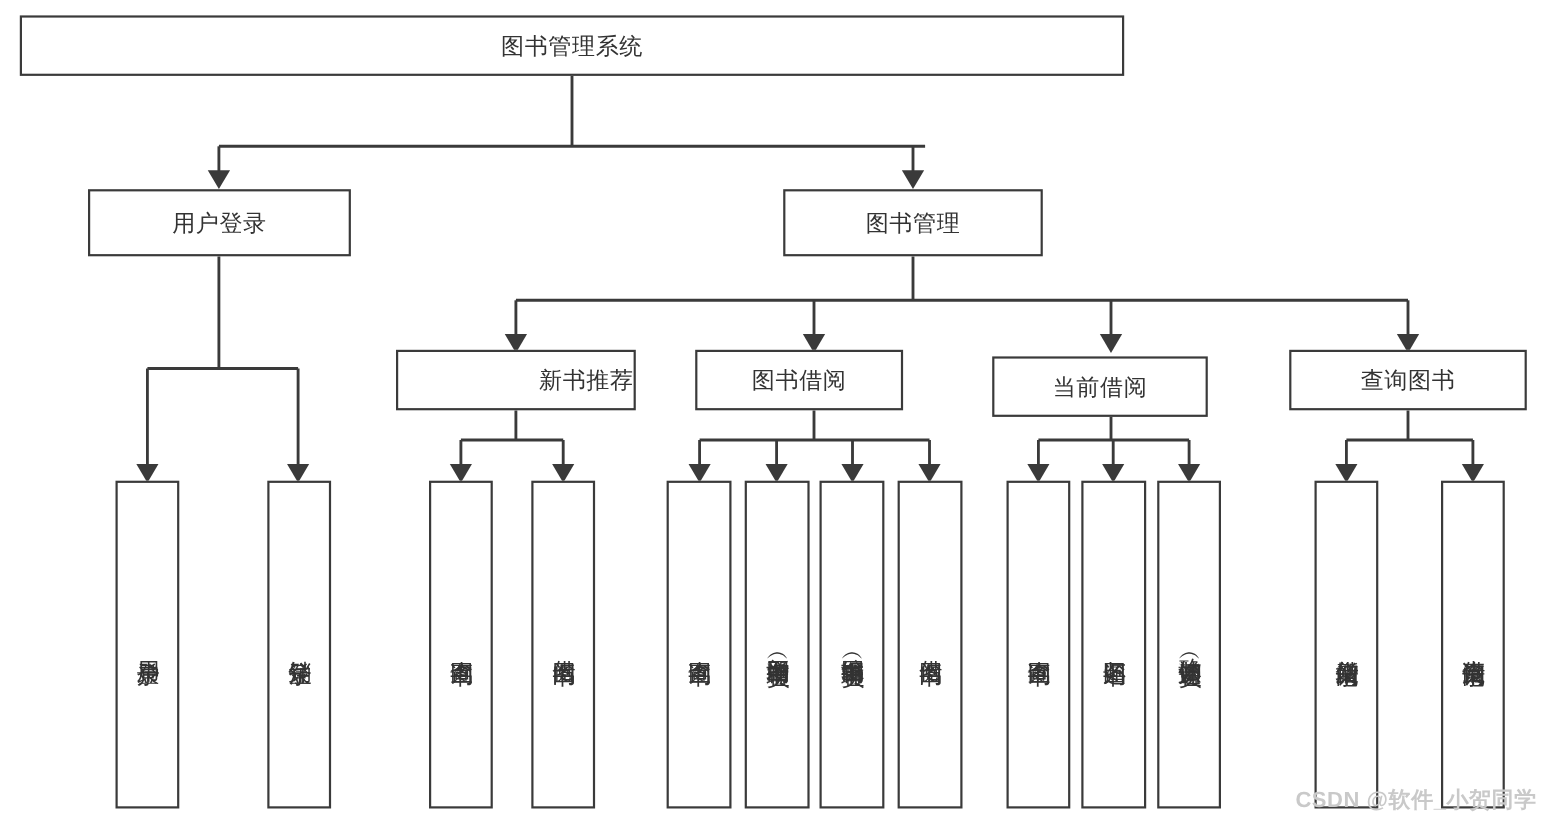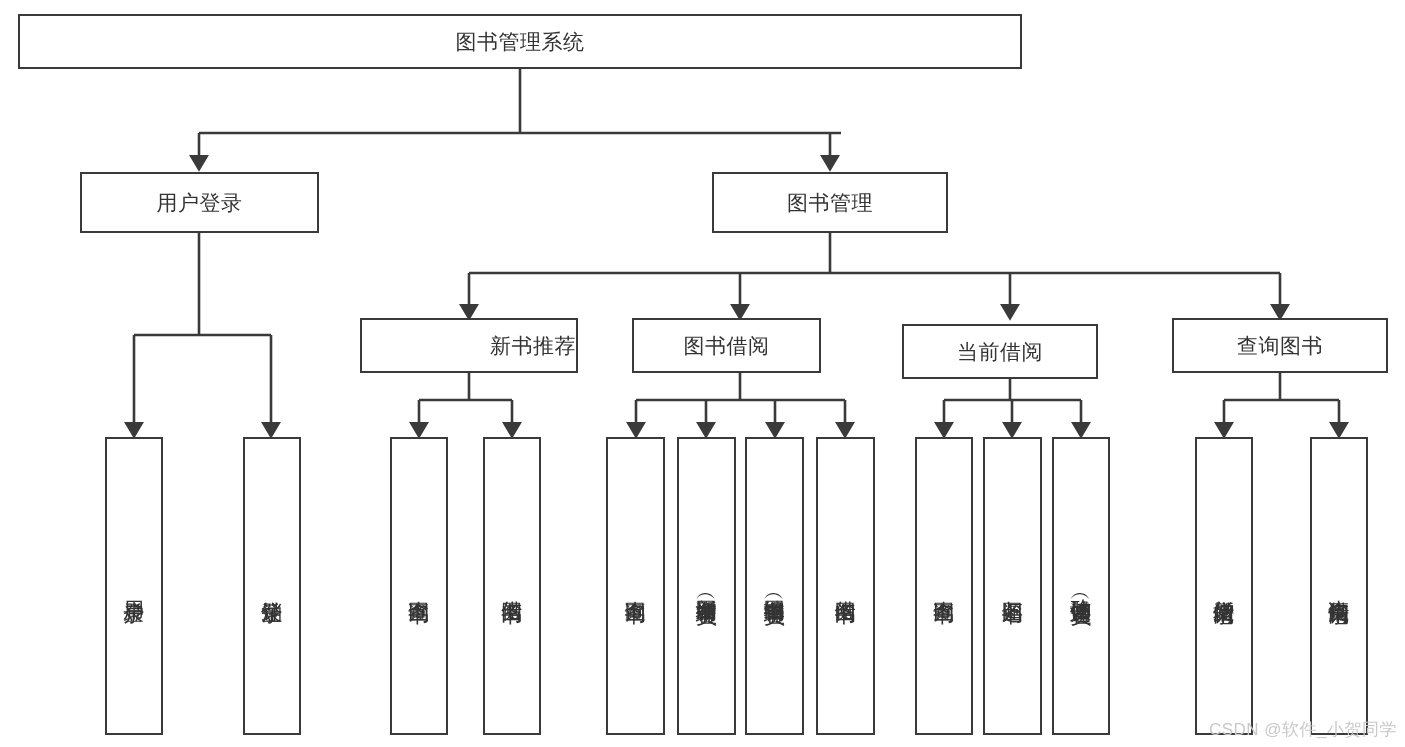--- a/index.html
+++ b/index.html
@@ -57,24 +57,25 @@
   .node.vertical > span {
     writing-mode: vertical-rl;
     text-orientation: upright;
     display: block;
     max-height: 100%;
   }
   #watermark {
     position: absolute;
     right: 8px;
     bottom: 6px;
-    font-size: 17px;
+    font-size: 20px;
     color: #c9c9c9;
     white-space: nowrap;
     letter-spacing: 0.5px;
+    font-weight: bold;
   }
 </style>
 </head>
 <body>
 
 <div id="diagram-root">
 
   <svg class="edge-layer" viewBox="0 0 1405 747" width="1405" height="747" xmlns="http://www.w3.org/2000/svg">
     <defs>
       <marker id="arrowhead" markerWidth="9" markerHeight="9" refX="3.2" refY="4.5" orient="auto" markerUnits="strokeWidth">

